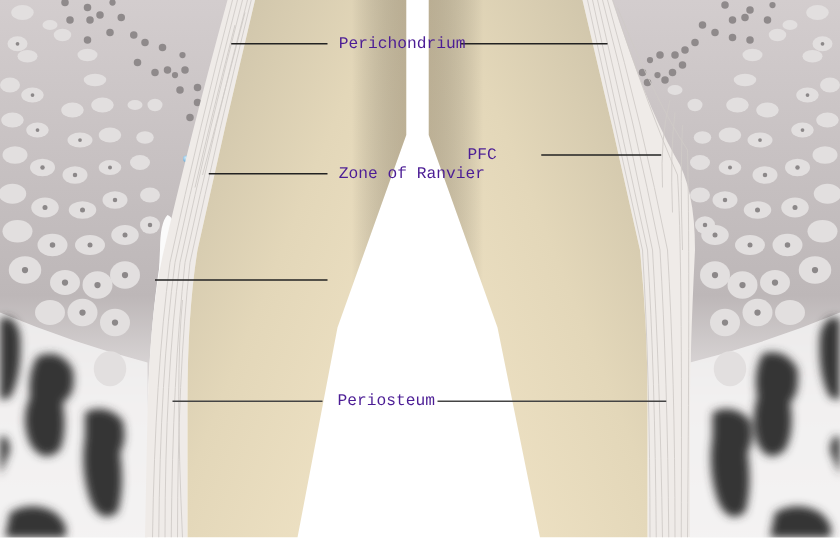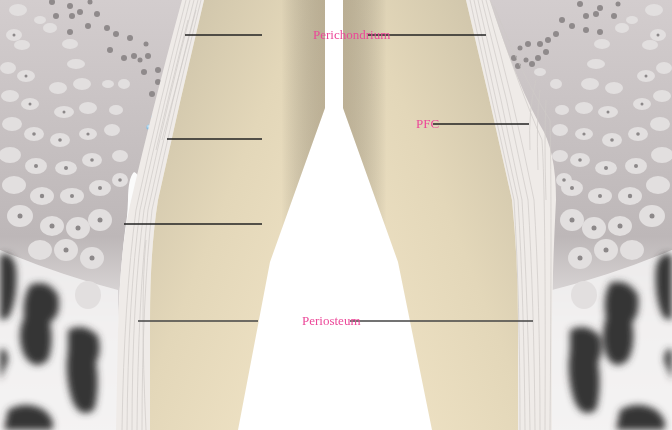--- a/index.html
+++ b/index.html
@@ -1,26 +1,25 @@
 <!DOCTYPE html>
 <html><head>
 <meta charset="utf-8">
 <style>
   html, body { margin: 0; padding: 0; background: #ffffff; }
   body { width: 672px; height: 430px; overflow: hidden; position: relative; }
   #figure { position: absolute; left: 0; top: 0; width: 672px; height: 430px; }
   #figure svg { position: absolute; left: 0; top: 0; }
   .label {
     position: absolute;
-    font-family: Liberation Serif, serif;
+    font-family: Liberation Mono, monospace;
     font-size: 13px;
-    color: #ec4899;
+    color: #4c1d95;
     white-space: nowrap;
     line-height: 14px;
-    margin-left: 42px;
   }
 </style>
 </head>
 <body>
 
 <div id="figure">
   <svg width="672" height="430" viewBox="0 0 672 430">
     <defs>
       <linearGradient id="cartL" x1="0" y1="0" x2="0" y2="1">
         <stop offset="0" stop-color="#d3cdce"></stop>
@@ -317,15 +316,16 @@
       <line x1="368" y1="35" x2="486" y2="35"></line>
       <line x1="167" y1="139" x2="262" y2="139"></line>
       <line x1="433" y1="124" x2="529" y2="124"></line>
       <line x1="124" y1="224" x2="262" y2="224"></line>
       <line x1="138" y1="321" x2="258" y2="321" stroke="#444"></line>
       <line x1="350" y1="321" x2="533" y2="321" stroke="#444"></line>
     </g>
   </svg>
 
   <div class="label" style="left:271px; top:28px;">Perichondrium</div>
+  <div class="label" style="left:271px; top:132px;">Zone of Ranvier</div>
   <div class="label" style="left:374px; top:117px;">PFC</div>
-  <div class="label" style="left:260px; top:314px;">Periosteum</div>
+  <div class="label" style="left:270px; top:314px;">Periosteum</div>
 </div>
 
 </body></html>

